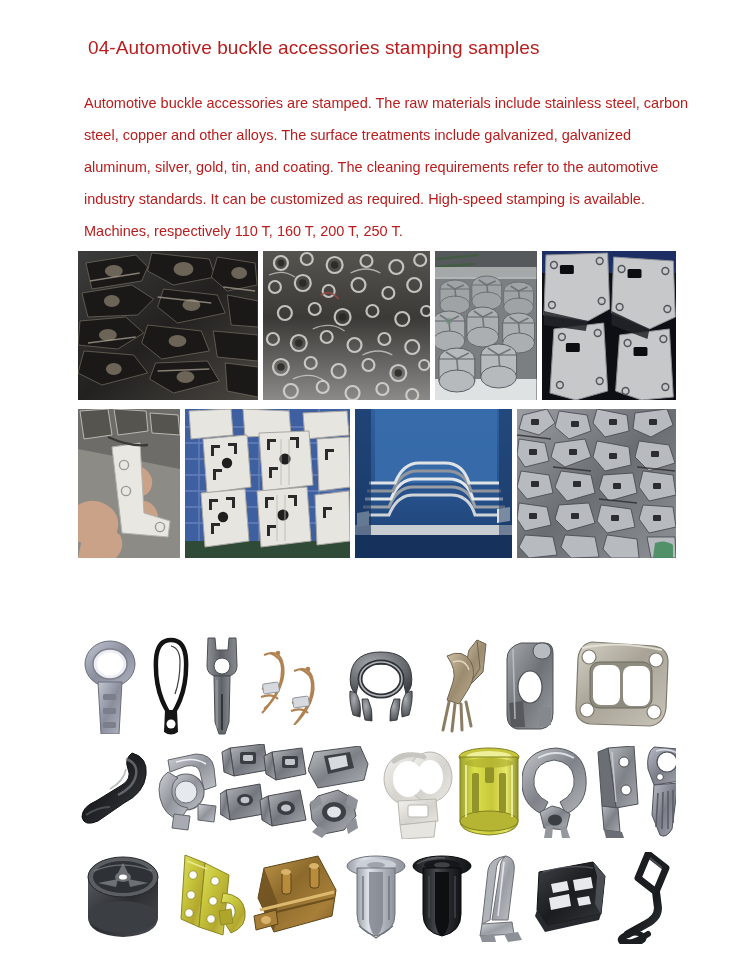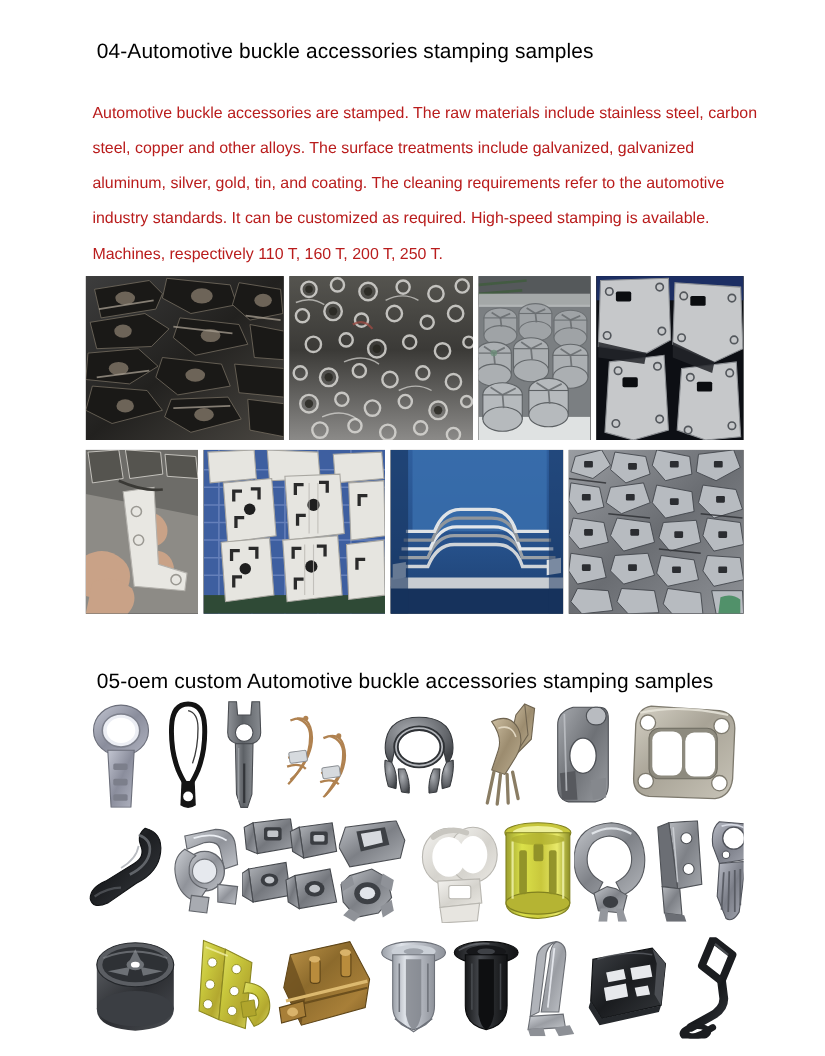--- a/index.html
+++ b/index.html
@@ -17,21 +17,21 @@
     background: #ffffff;
   }
 
   
   .section-heading {
     position: absolute;
     left: 88px;
     font-size: 19px;
     line-height: 24px;
     font-weight: 400;
-    color: #000000;
+    color: #b91c1c;
     letter-spacing: .1px;
     white-space: nowrap;
   }
   #heading-04 { top: 20px; }
   #heading-05 { top: 592px; }
 
   
   .body-paragraph {
     position: absolute;
     left: 84px;
@@ -474,21 +474,20 @@
           <path d="M0 26 L34 30"></path>
             <path d="M36 58 L74 62"></path>
             <path d="M82 90 L120 94"></path>
             <path d="M120 58 L158 62"></path>
         </g>
         <path d="M138 134 q10 -4 18 2 l0 13 l-20 0 Z" fill="#3f8a5a" opacity=".85"></path>
       </svg>
     </div>
   </div>
 
-  <h2 class="section-heading" id="heading-05">05-oem custom Automotive buckle accessories stamping samples</h2>
 
   <div class="product-gallery">
 
     <div class="gallery-row" id="gallery-row-1" style="justify-content:space-between; padding:0 4px;">
 
       <div class="product-item">
         <svg width="56" height="96" viewBox="0 0 56 96">
           <defs>
               <linearGradient id="p1" x1="0" y1="0" x2="1" y2="1">
             <stop offset="0" stop-color="#c3c6d2"></stop>

